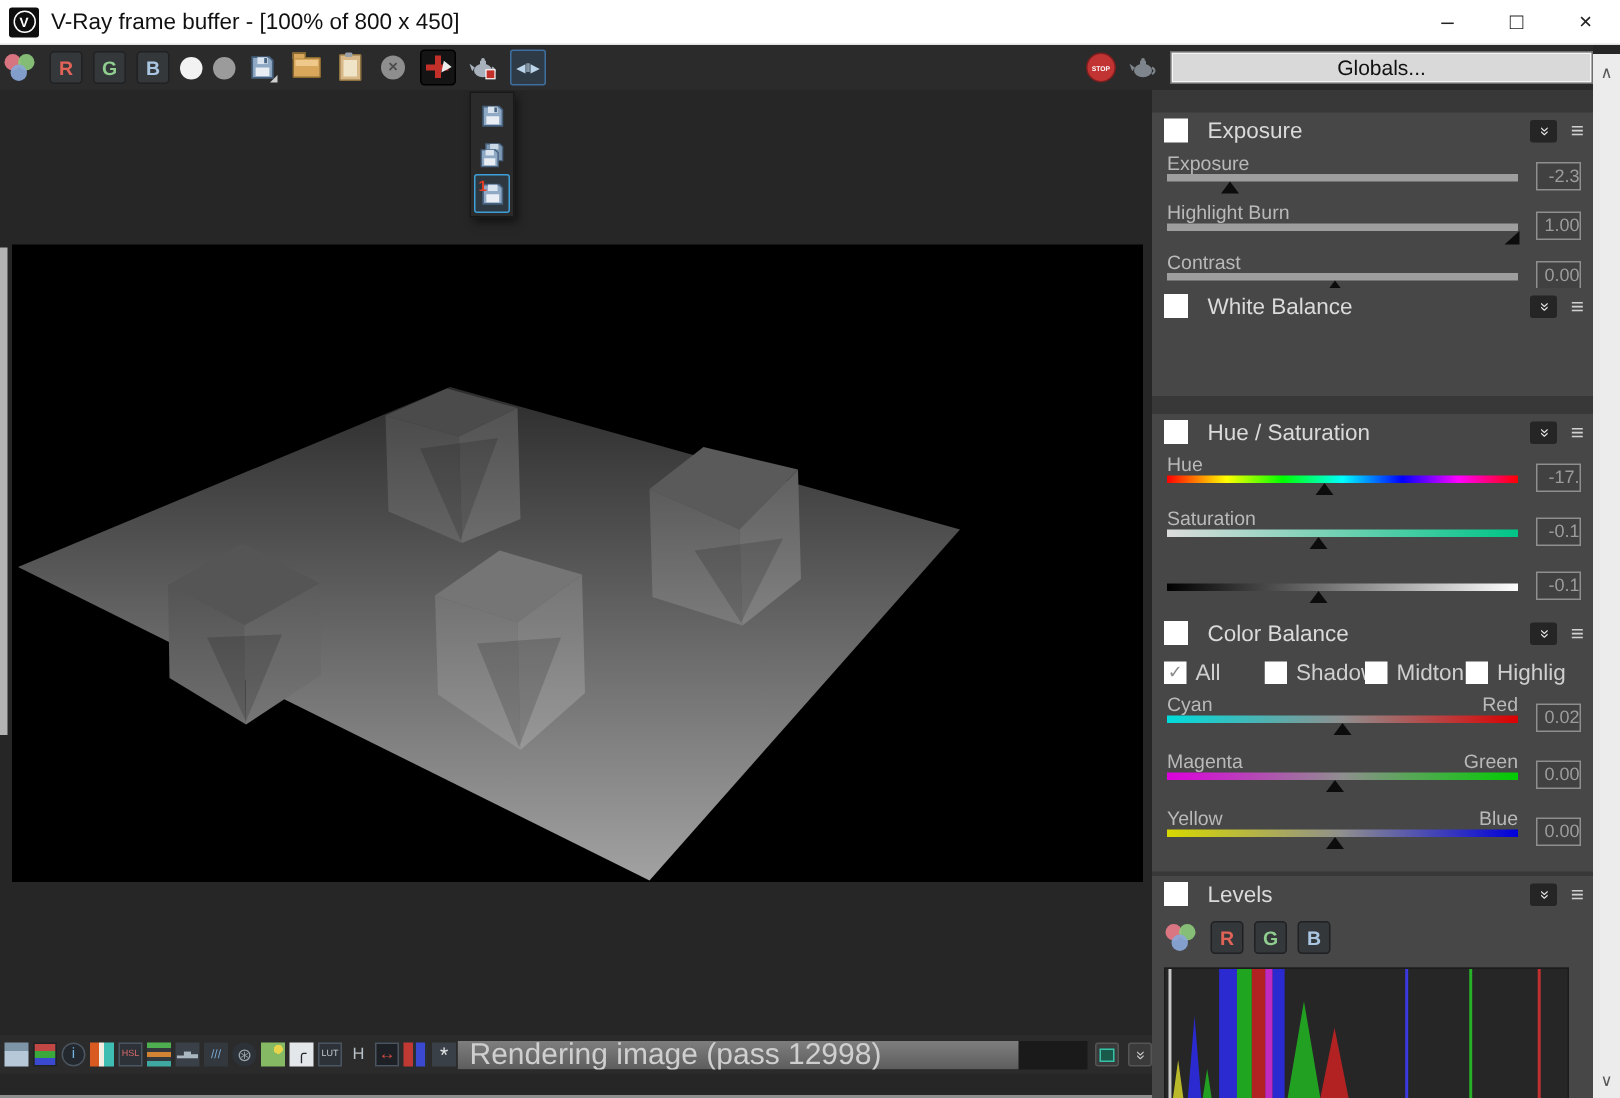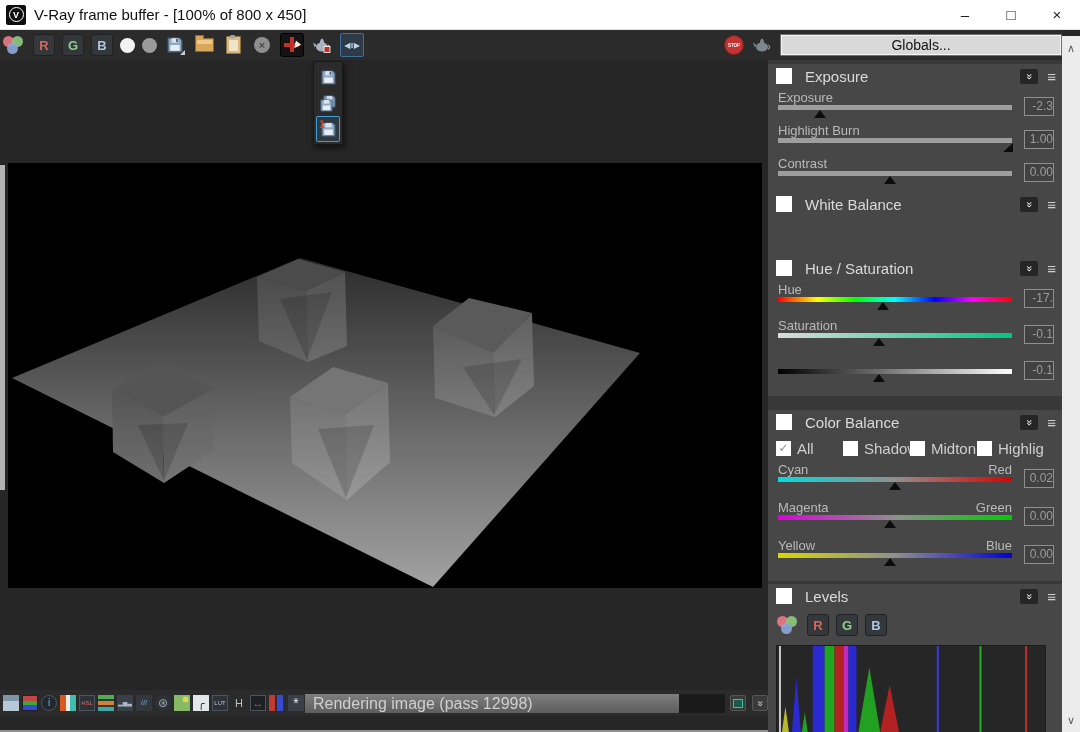--- a/index.html
+++ b/index.html
@@ -117,21 +117,21 @@
           justify-content:center;color:#5a5a5a;font-size:11px;}
   .varrow.up{top:2px;}.varrow.down{bottom:2px;}
   
   .statusbar{position:absolute;left:0;top:690px;width:768px;height:26px;background:#2b2b2b;
              display:flex;align-items:center;padding-left:3px;box-sizing:border-box;}
   #sb-icons{display:flex;align-items:center;gap:3px;}
   .sbic{width:16px;height:16px;display:flex;align-items:center;justify-content:center;
         box-sizing:border-box;overflow:hidden;flex:none;}
   .progress{position:absolute;left:305px;top:4px;width:420px;height:19px;background:#1a1a1a;overflow:hidden;}
   .pfill{height:100%;background:linear-gradient(#7e7e7e,#5d5d5d);display:flex;align-items:center;}
-  .pfill span{margin-left:8px;font-size:16px;color:#cfcfcf;white-space:nowrap;}
+  .pfill span{margin-left:8px;font-size:20px;color:#cfcfcf;white-space:nowrap;}
   .sbbtn{position:absolute;top:5px;width:16px;height:16px;background:#3a3a3a;border:1px solid #555;
          border-radius:2px;display:flex;align-items:center;justify-content:center;box-sizing:border-box;}
   .sbbtn.mon{left:730px;}
   .sbbtn.mon i{width:8px;height:7px;border:1.5px solid #39c0a8;background:#1a5a4a;display:block;}
   .sbbtn.chev{left:752px;color:#d0d0d0;}
   .sbbtn.chev i{font-style:normal;font-size:11px;transform:rotate(90deg);line-height:1;}
   .bottomstrip{position:absolute;left:0;top:716px;width:768px;height:16px;background:#262626;
                border-bottom:2px solid #8f8f8f;box-sizing:border-box;}
 </style>
 </head>
@@ -296,21 +296,21 @@
             <rect x="4" y="1" width="6" height="4" fill="#d9e4ef"></rect>
             <rect x="3" y="7" width="8" height="5" fill="#e9eef4"></rect>
           </svg>
         <span class="one">1</span>
       </div>
     </div>
   </div>
 
   <div class="panel">
 
-    <section class="sec" style="top:4px;height:152px">
+    <section class="sec" style="top:15px;height:152px">
       <div class="shead">
         <span class="scb"></span>
         <span class="stitle">Exposure</span>
         <span class="collapse">
             <i>»</i>
           </span>
         <span class="smenu">≡</span>
       </div>
       <div class="srows" data-sliders="exposure">
           <div class="srow">
@@ -350,21 +350,21 @@
       <div class="shead">
         <span class="scb"></span>
         <span class="stitle">White Balance</span>
         <span class="collapse">
             <i>»</i>
           </span>
         <span class="smenu">≡</span>
       </div>
     </section>
 
-    <section class="sec" style="top:196px;height:140px">
+    <section class="sec" style="top:216px;height:140px">
       <div class="shead">
         <span class="scb"></span>
         <span class="stitle">Hue / Saturation</span>
         <span class="collapse">
             <i>»</i>
           </span>
         <span class="smenu">≡</span>
       </div>
       <div class="srows" data-sliders="hue_saturation">
           <div class="srow">

